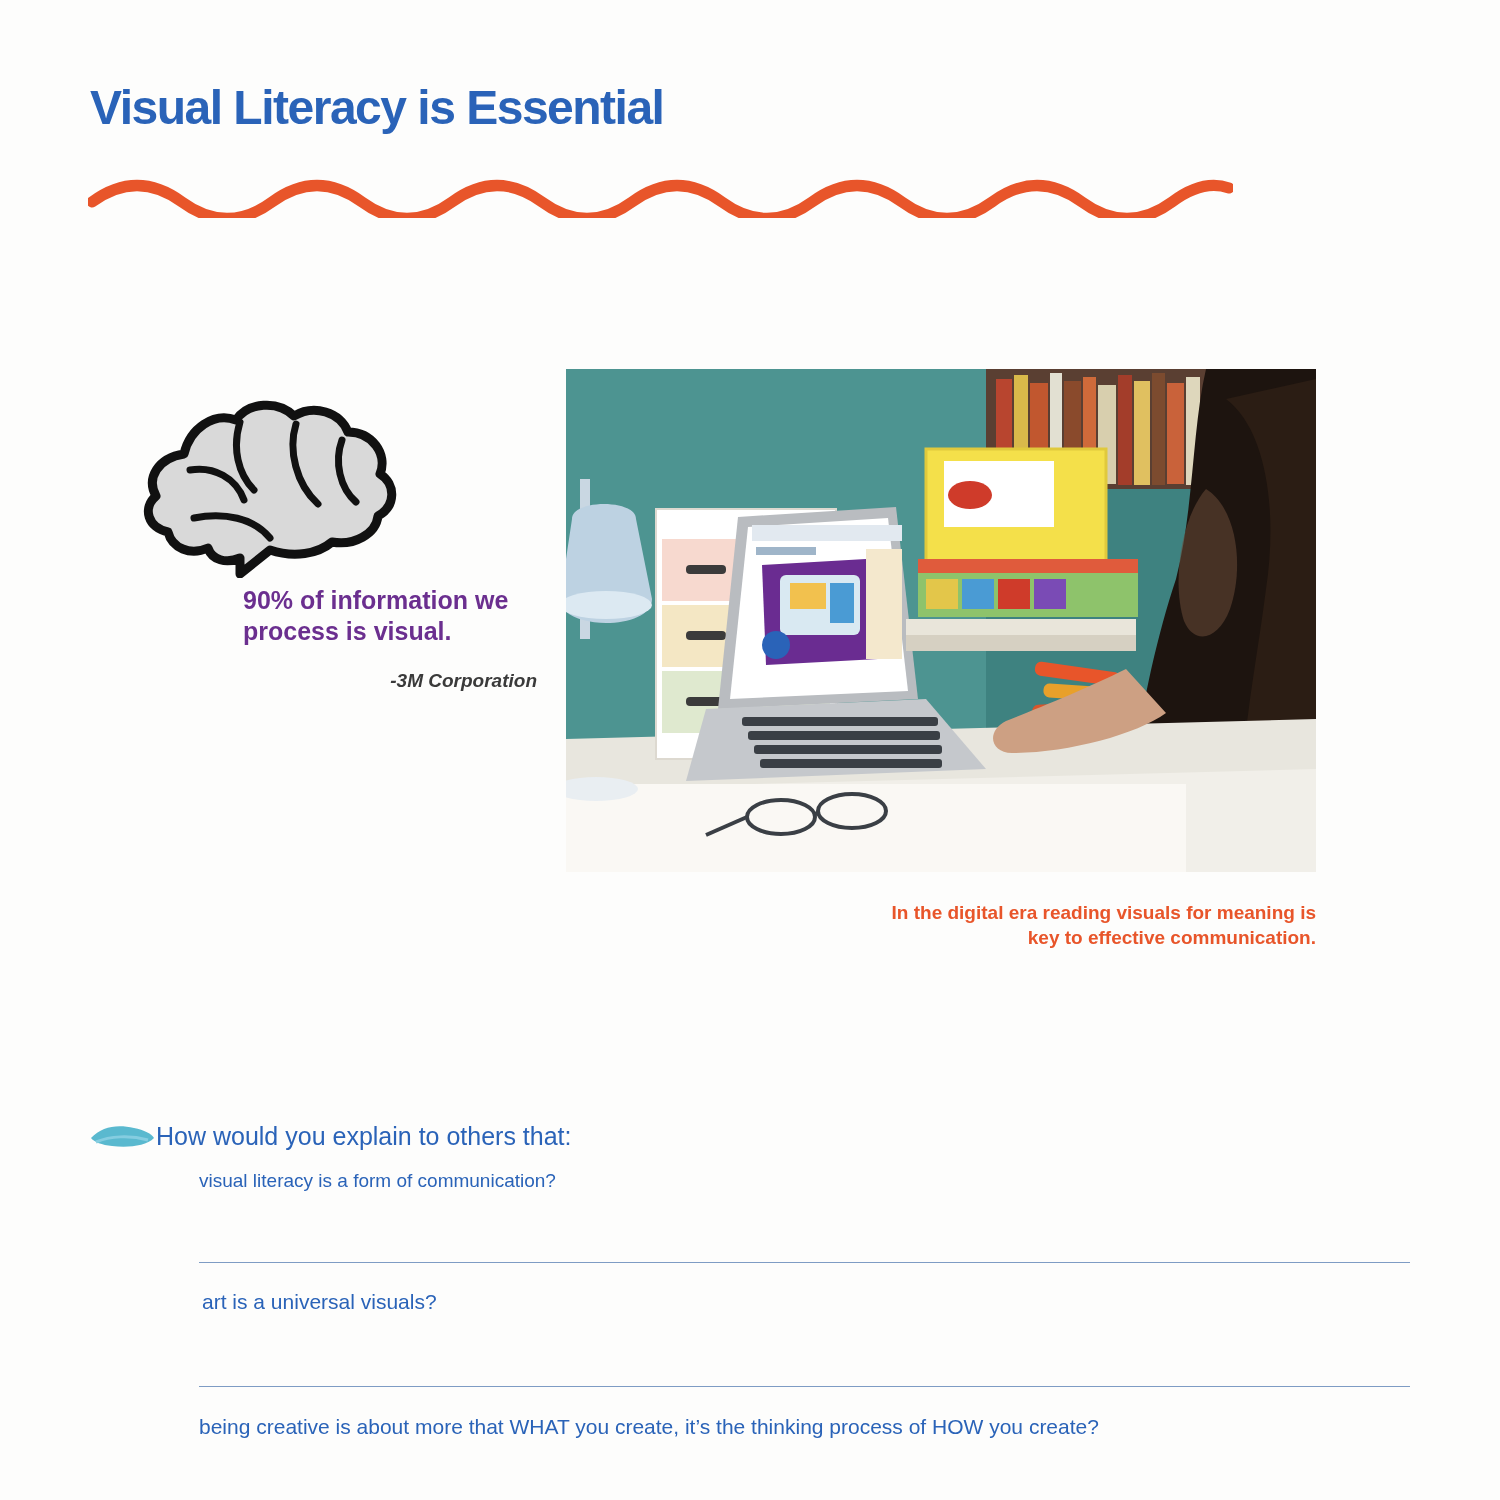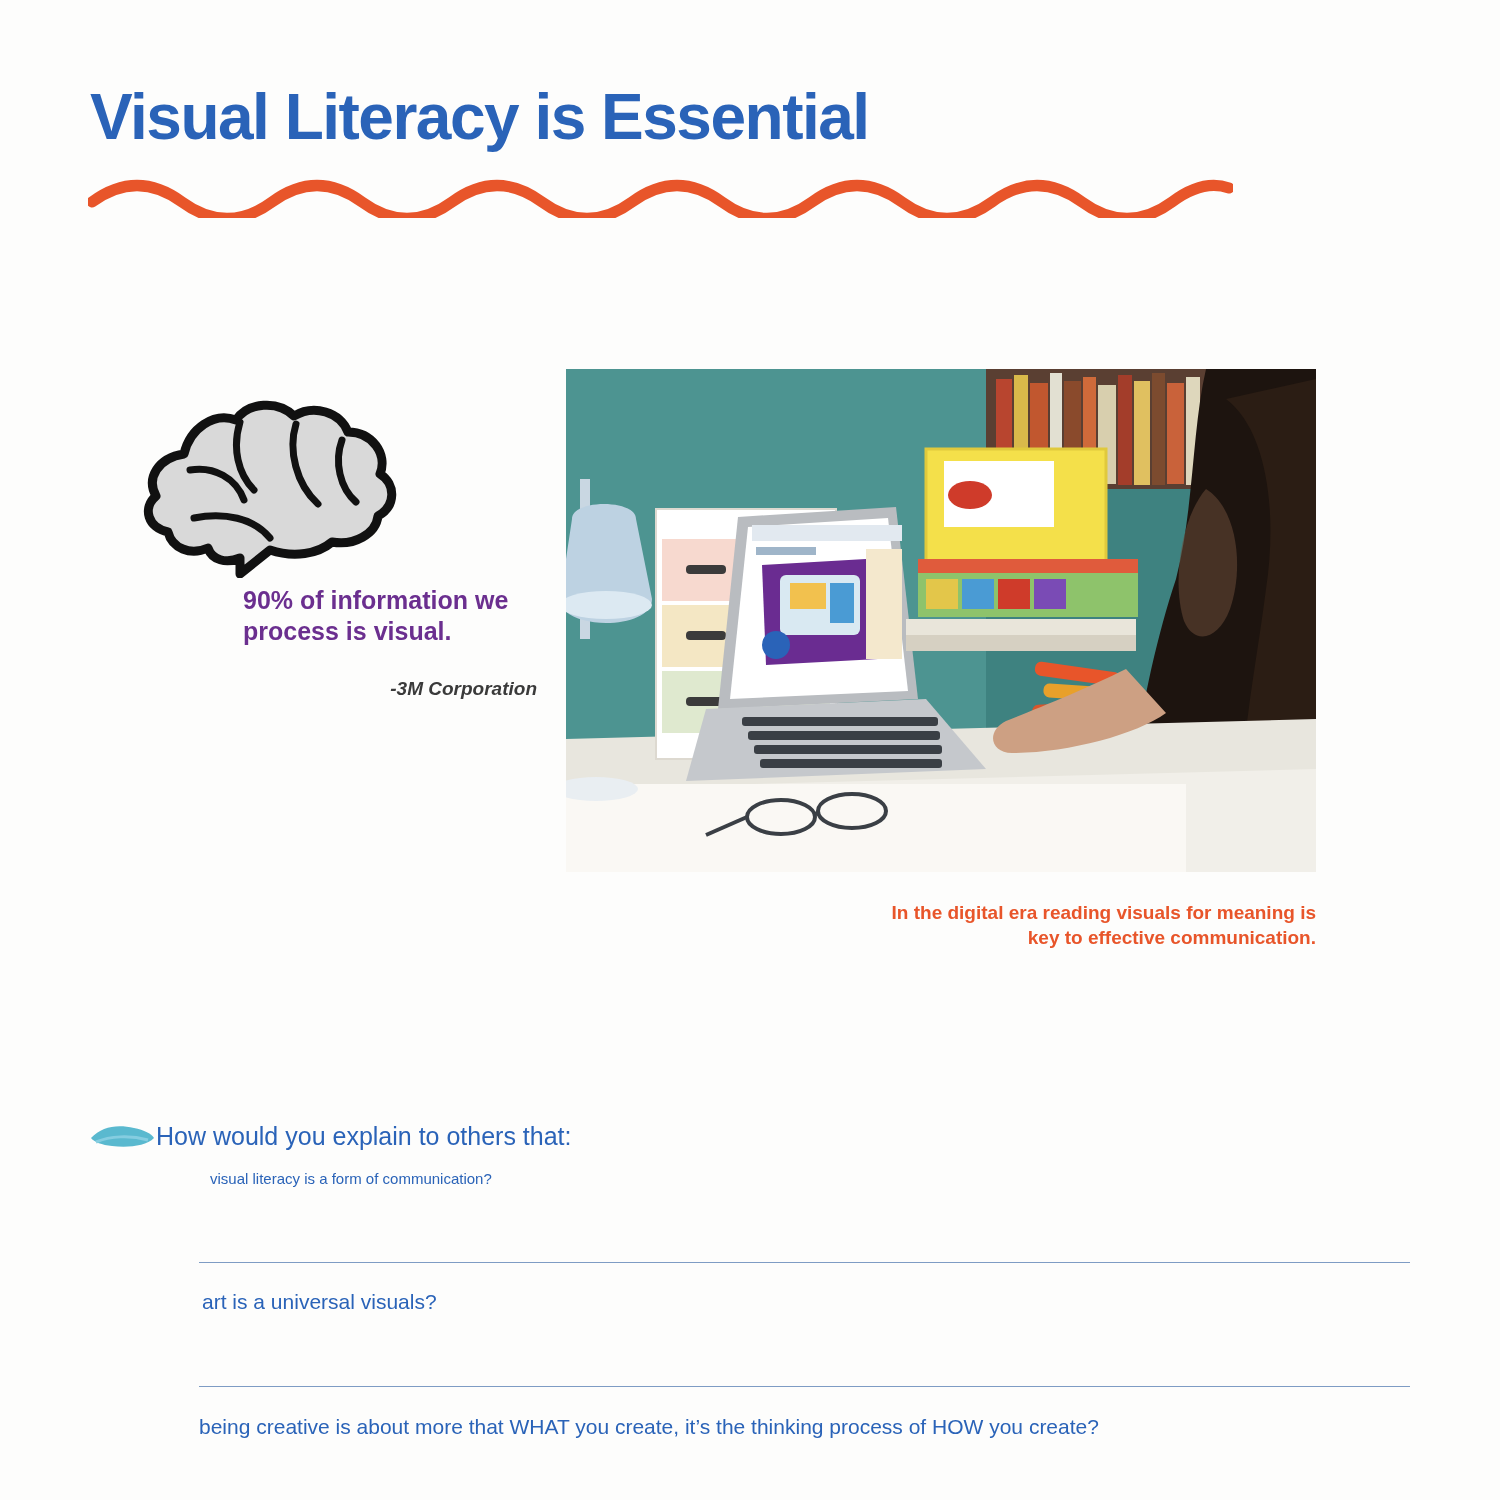--- a/index.html
+++ b/index.html
@@ -13,21 +13,21 @@
     position: relative;
     font-family: "Liberation Sans", sans-serif;
     overflow: hidden;
   }
 
   
   .title {
     position: absolute;
     left: 90px;
     top: 80px;
-    font-size: 64px;
+    font-size: 48px;
     font-weight: bold;
     color: #2a63b8;
     letter-spacing: -1.5px;
     white-space: nowrap;
   }
   .title-underline {
     position: absolute;
     left: 88px;
     top: 178px;
     width: 1145px;
@@ -48,21 +48,21 @@
     position: absolute;
     left: 243px;
     top: 585px;
     width: 300px;
   }
   .stat-1 {
     font-size: 25px;
     font-weight: bold;
     color: #6b2f8f;
     line-height: 1.25;
-    margin-bottom: 30px;
+    margin-bottom: 22px;
   }
   .stat-2 {
     font-size: 25px;
     font-weight: bold;
     color: #6b2f8f;
     line-height: 1.25;
   }
   .attribution {
     font-size: 19px;
     font-style: italic;
@@ -108,23 +108,22 @@
     position: absolute;
     left: 156px;
     top: 1122px;
     font-size: 25px;
     color: #2a63b8;
   }
   .q1 {
     position: absolute;
     left: 199px;
     top: 1170px;
-    font-size: 15px;
-    color: #2a63b8;
-    margin-left: 11px;
+    font-size: 19px;
+    color: #2a63b8;
   }
   .q2 {
     position: absolute;
     left: 202px;
     top: 1290px;
     font-size: 21px;
     color: #2a63b8;
   }
   .q3 {
     position: absolute;

